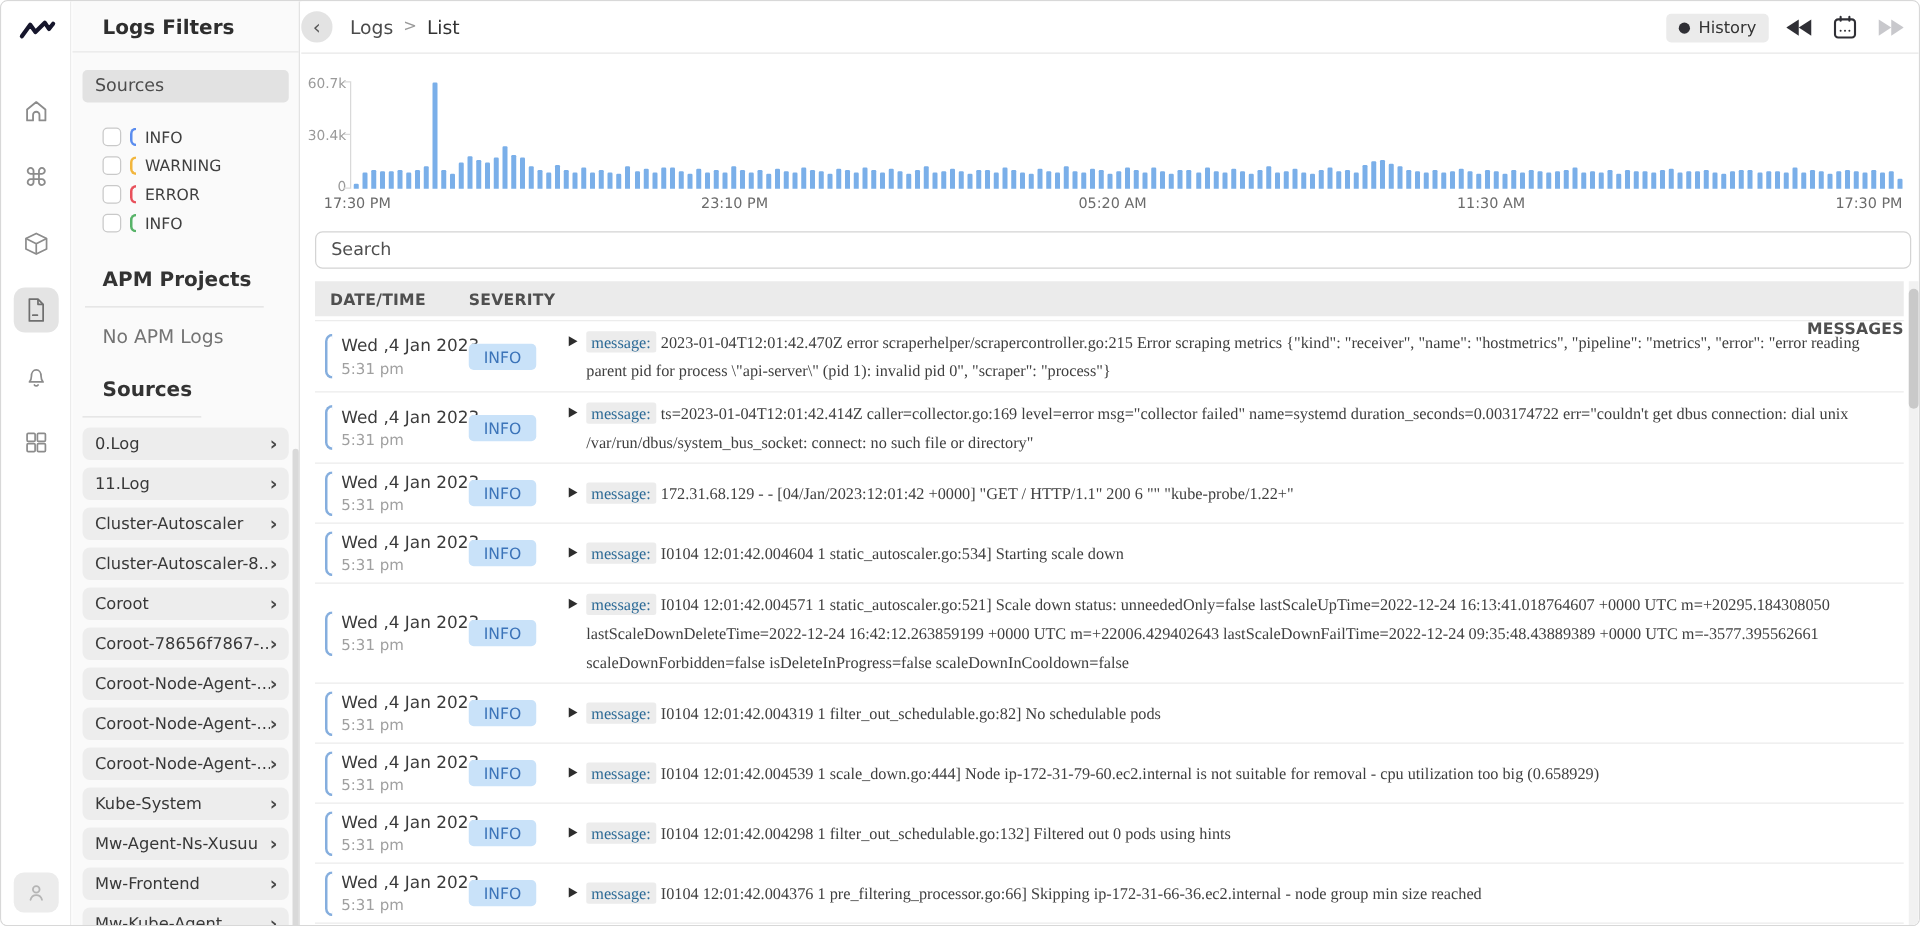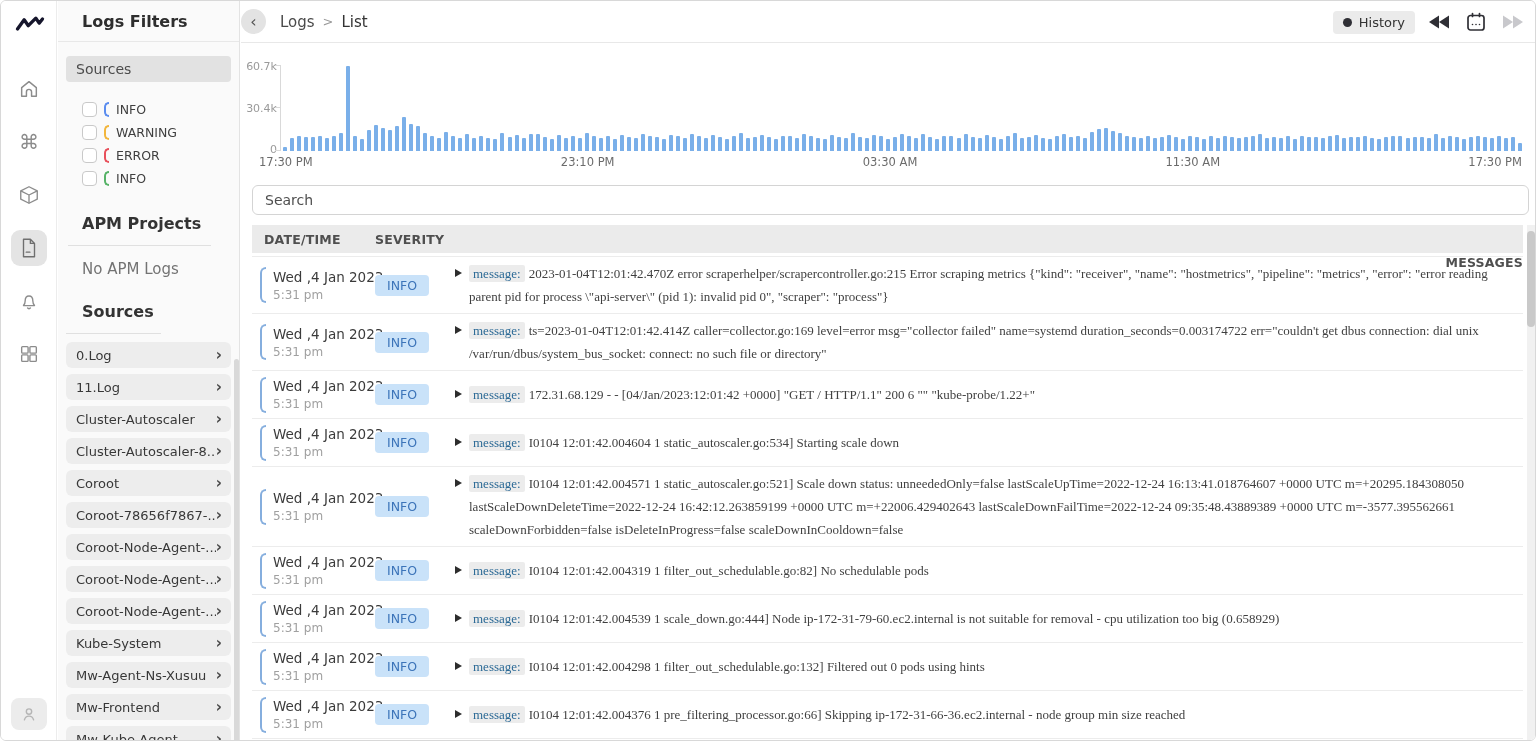--- a/index.html
+++ b/index.html
@@ -448,21 +448,21 @@
           <div class="bar" style="height: 14px; background: rgb(122, 175, 233);"></div>
           <div class="bar" style="height: 13px; background: rgb(122, 175, 233);"></div>
           <div class="bar" style="height: 15px; background: rgb(122, 175, 233);"></div>
           <div class="bar" style="height: 13px; background: rgb(122, 175, 233);"></div>
           <div class="bar" style="height: 14px; background: rgb(122, 175, 233);"></div>
           <div class="bar" style="height: 8px; background: rgb(122, 175, 233);"></div>
         </div>
       <div id="x-labels">
           <span>17:30 PM</span>
           <span>23:10 PM</span>
-          <span>03:30 AM</span>
+          <span>05:20 AM</span>
           <span>11:30 AM</span>
           <span>17:30 PM</span>
         </div>
     </div>
 
     <input id="search-input" type="text" placeholder="Search" style="">
 
     <div id="table-header">
       <div class="hcol-date">DATE/TIME</div>
       <div class="hcol-sev">SEVERITY</div>

